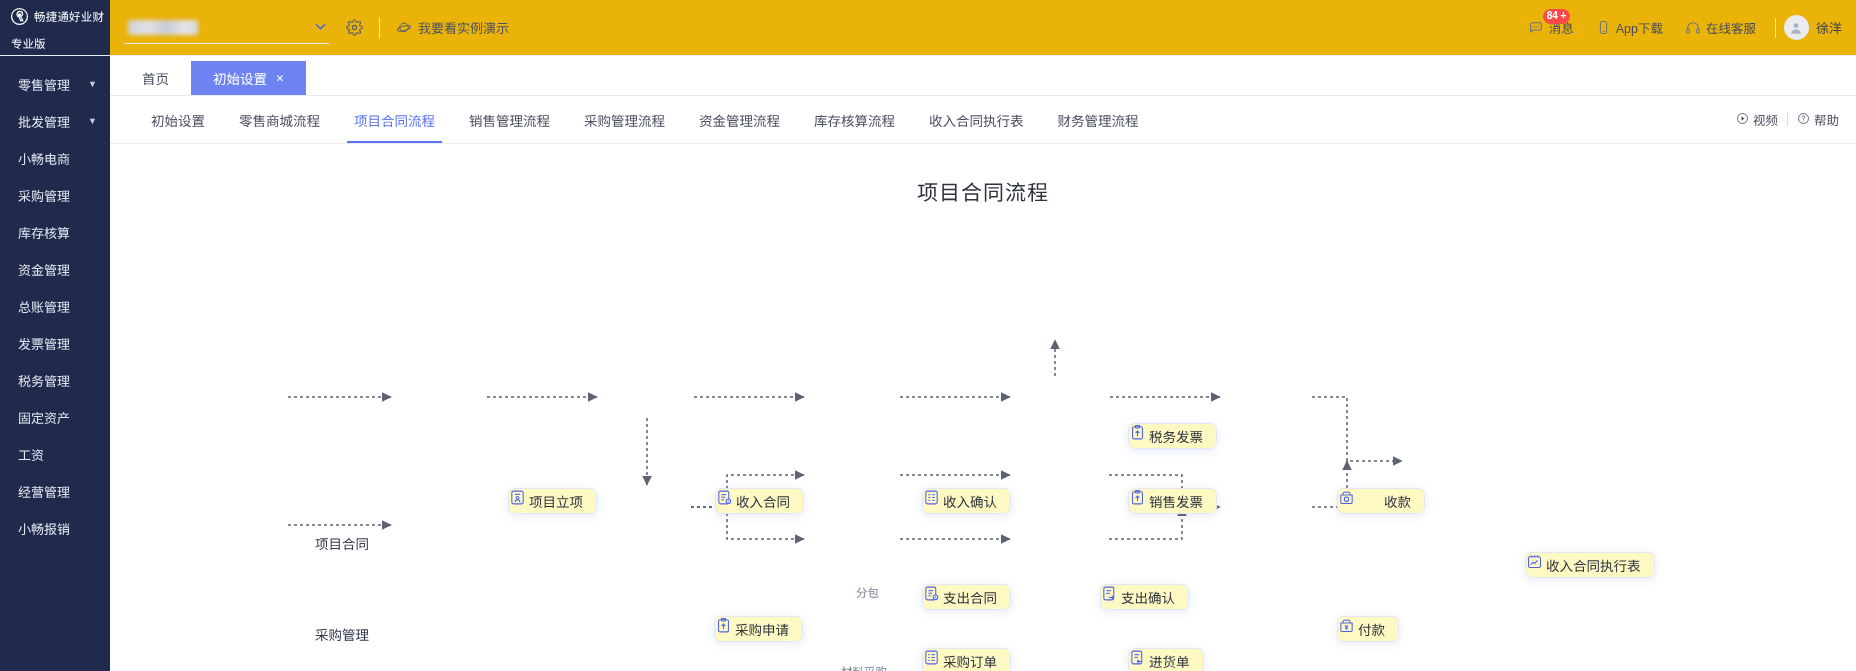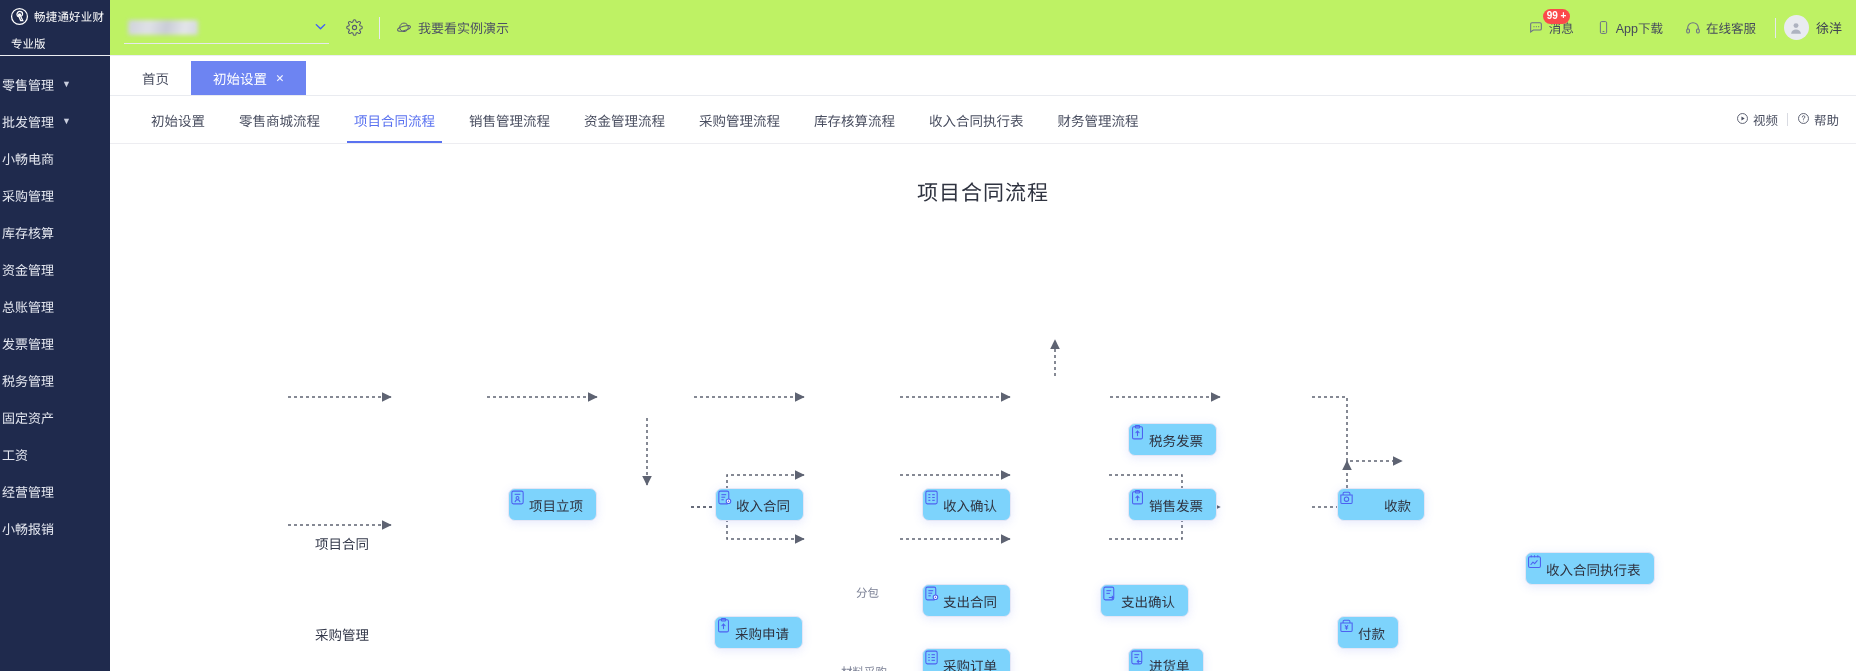--- a/index.html
+++ b/index.html
@@ -10,21 +10,21 @@
     background: #ffffff;
     overflow: hidden;
   }
   .app { position: relative; width: 1856px; height: 671px; display: flex; flex-direction: column; }
 
   
   .topbar {
     position: relative;
     height: 56px; flex: 0 0 56px;
     display: flex; align-items: stretch;
-    background: #bef264;
+    background: #eab308;
     border-bottom: 1px solid #eceef2;
   }
   .brand {
     width: 110px; flex: 0 0 110px;
     background: #1f2a4d;
     color: #fff;
     display: flex; flex-direction: column;
     justify-content: center;
     padding: 6px 0 4px 10px;
     position: relative; z-index: 5;
@@ -79,21 +79,21 @@
   .body { flex: 1; display: flex; min-height: 0; }
 
   .sidebar {
     width: 110px; flex: 0 0 110px;
     background: #1f2a4d;
     padding-top: 10px;
     overflow: hidden;
   }
   .side-item {
     height: 37px; display: flex; align-items: center;
-    padding-left: 2px; gap: 8px;
+    padding-left: 18px; gap: 18px;
     color: #e3e6ef; font-size: 13px;
     cursor: pointer; white-space: nowrap;
   }
   .side-caret { font-size: 9px; color: #c9cede; line-height: 1; }
 
   .content { flex: 1; display: flex; flex-direction: column; min-width: 0; background: #ffffff; }
 
   
   .pagetabs {
     height: 40px; flex: 0 0 40px;
@@ -142,22 +142,22 @@
   .canvas { flex: 1; position: relative; background: #ffffff; overflow: hidden; }
   .diagram-title {
     position: absolute; left: 0; right: 0; top: 32px;
     text-align: center; font-size: 21px; color: #2f3340; letter-spacing: 1px;
   }
   .flow { position: absolute; left: 0; top: 0; width: 100%; height: 100%; }
   .flow svg { position: absolute; left: 0; top: 0; }
 
   .node {
     position: absolute;
-    height: 33px;
-    background: #7dd3fc;
+    height: 26px;
+    background: #fef9c3;
     border: 1px solid #e4e6f5;
     border-radius: 7px;
     box-shadow: 0 2px 10px rgba(108,124,240,.16);
     display: flex; align-items: center;
     gap: 7px; padding: 0 13px;
     font-size: 13.5px; color: #2f3340;
     white-space: nowrap; cursor: pointer;
     z-index: 3;
   }
   .node .nic { display: flex; align-items: center; color: #4d61f0; flex: 0 0 auto; }
@@ -223,21 +223,21 @@
         <div class="tr-item">
           <span class="ic">
             <svg viewBox="0 0 24 24" width="16" height="16" fill="none" stroke="#6b7186" stroke-width="1.6">
               <path d="M20 13a2 2 0 0 1-2 2H8l-4 3V6a2 2 0 0 1 2-2h12a2 2 0 0 1 2 2z"></path>
               <circle cx="9" cy="10" r=".9" fill="#6b7186" stroke="none"></circle>
               <circle cx="12.5" cy="10" r=".9" fill="#6b7186" stroke="none"></circle>
               <circle cx="16" cy="10" r=".9" fill="#6b7186" stroke="none"></circle>
             </svg>
           </span>
           <span>消息</span>
-          <span class="badge99">99 +</span>
+          <span class="badge99">84 +</span>
         </div>
 
         <div class="tr-item">
           <span class="ic">
             <svg viewBox="0 0 24 24" width="15" height="15" fill="none" stroke="#6b7186" stroke-width="1.6">
               <rect x="7" y="2.5" width="10" height="19" rx="2"></rect>
               <line x1="10.6" y1="18.4" x2="13.4" y2="18.4"></line>
             </svg>
           </span>
           <span>App下载</span>
@@ -332,24 +332,24 @@
         <div class="mtab">
             <span>零售商城流程</span>
           </div>
         <div class="mtab active">
             <span>项目合同流程</span>
           </div>
         <div class="mtab">
             <span>销售管理流程</span>
           </div>
         <div class="mtab">
+            <span>采购管理流程</span>
+          </div>
+        <div class="mtab">
             <span>资金管理流程</span>
-          </div>
-        <div class="mtab">
-            <span>采购管理流程</span>
           </div>
         <div class="mtab">
             <span>库存核算流程</span>
           </div>
         <div class="mtab">
             <span>收入合同执行表</span>
           </div>
         <div class="mtab">
             <span>财务管理流程</span>
           </div>

